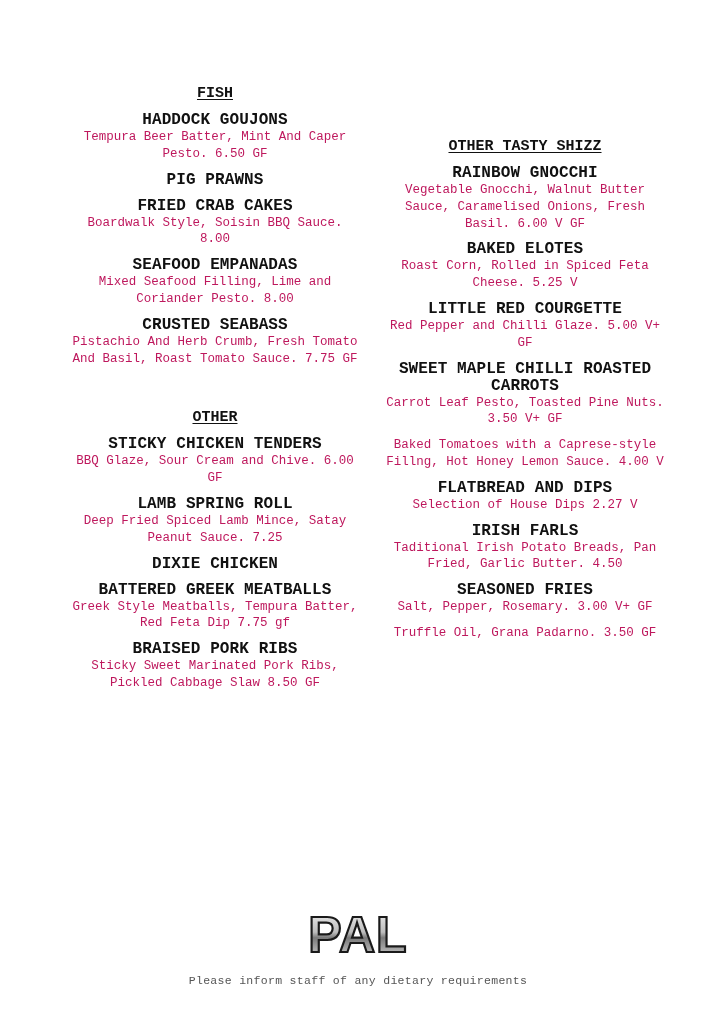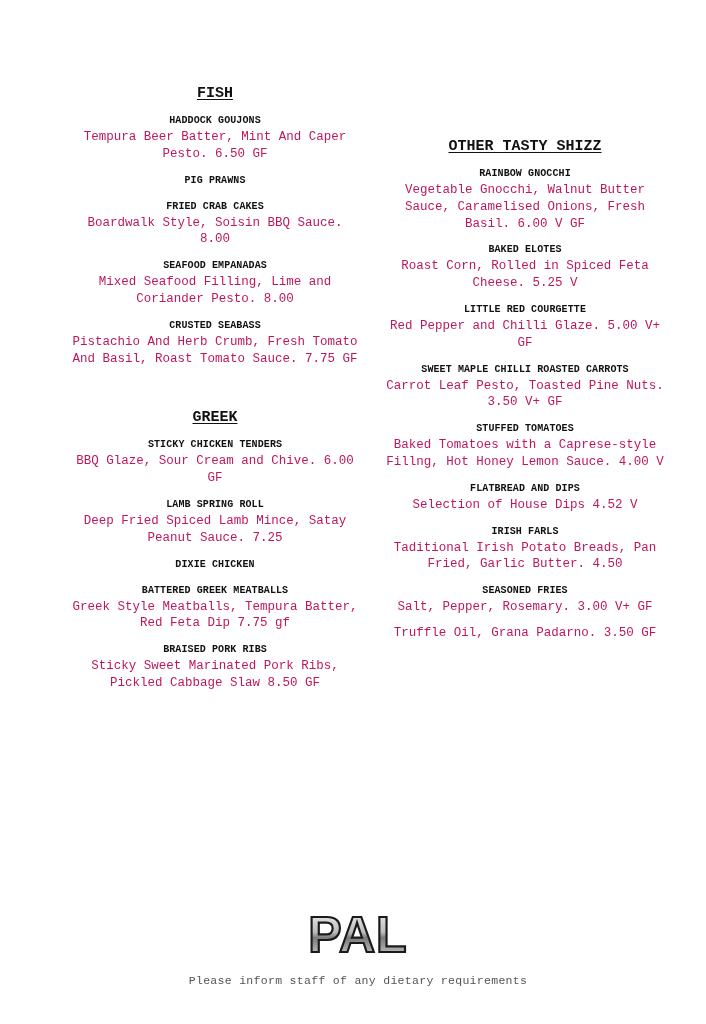--- a/index.html
+++ b/index.html
@@ -5,21 +5,21 @@
   html, body { margin: 0; padding: 0; background: #ffffff; }
   body { width: 706px; height: 1024px; position: relative; overflow: hidden;
          font-family: "Liberation Mono", "DejaVu Sans Mono", monospace; }
   .col { position: absolute; text-align: center; }
   #col-left { left: 70px; width: 290px; top: 86px; }
   #col-right { left: 380px; width: 290px; top: 139px; text-align: center; }
   .section-title { font-weight: bold; font-size: 15px; color: #111;
                    text-decoration: underline; text-underline-offset: 2px;
                    margin: 0 0 10px 0; line-height: 16px; }
   .item { margin-bottom: 9px; }
-  .item-name { font-weight: bold; font-size: 10px; color: #111; line-height: 17px;
+  .item-name { font-weight: bold; font-size: 16px; color: #111; line-height: 17px;
                letter-spacing: 0.1px; }
   .item-desc { font-size: 12.5px; color: #be185d; line-height: 16.8px; }
   .section-gap { height: 34px; }
   #logo { position: absolute; left: 296px; top: 908px; width: 124px; height: 50px; }
   #footer-note { position: absolute; left: 0; width: 716px; top: 974px; text-align: center;
                  font-size: 11.5px; color: #555; letter-spacing: 0.3px; }
 </style>
 </head>
 <body>
 
@@ -43,21 +43,21 @@
     </div>
     <div class="item">
       <div class="item-name">CRUSTED SEABASS</div>
       <div class="item-desc">Pistachio And Herb Crumb, Fresh Tomato And Basil, Roast Tomato Sauce. 7.75 GF</div>
     </div>
   </div>
 
   <div class="section-gap"></div>
 
   <div>
-    <div class="section-title">GREEK</div>
+    <div class="section-title">OTHER</div>
     <div class="item">
       <div class="item-name">STICKY CHICKEN TENDERS</div>
       <div class="item-desc">BBQ Glaze, Sour Cream and Chive. 6.00 GF</div>
     </div>
     <div class="item">
       <div class="item-name">LAMB SPRING ROLL</div>
       <div class="item-desc">Deep Fried Spiced Lamb Mince, Satay Peanut Sauce. 7.25</div>
     </div>
     <div class="item">
       <div class="item-name">DIXIE CHICKEN</div>
@@ -86,26 +86,25 @@
     </div>
     <div class="item">
       <div class="item-name">LITTLE RED COURGETTE</div>
       <div class="item-desc">Red Pepper and Chilli Glaze. 5.00 V+ GF</div>
     </div>
     <div class="item">
       <div class="item-name">SWEET MAPLE CHILLI ROASTED CARROTS</div>
       <div class="item-desc">Carrot Leaf Pesto, Toasted Pine Nuts. 3.50 V+ GF</div>
     </div>
     <div class="item">
-      <div class="item-name">STUFFED TOMATOES</div>
       <div class="item-desc">Baked Tomatoes with a Caprese-style Fillng, Hot Honey Lemon Sauce. 4.00 V</div>
     </div>
     <div class="item">
       <div class="item-name">FLATBREAD AND DIPS</div>
-      <div class="item-desc">Selection of House Dips 4.52 V</div>
+      <div class="item-desc">Selection of House Dips 2.27 V</div>
     </div>
     <div class="item">
       <div class="item-name">IRISH FARLS</div>
       <div class="item-desc">Taditional Irish Potato Breads, Pan Fried, Garlic Butter. 4.50</div>
     </div>
     <div class="item">
       <div class="item-name">SEASONED FRIES</div>
       <div class="item-desc">Salt, Pepper, Rosemary. 3.00 V+ GF</div>
     </div>
     <div class="item">

